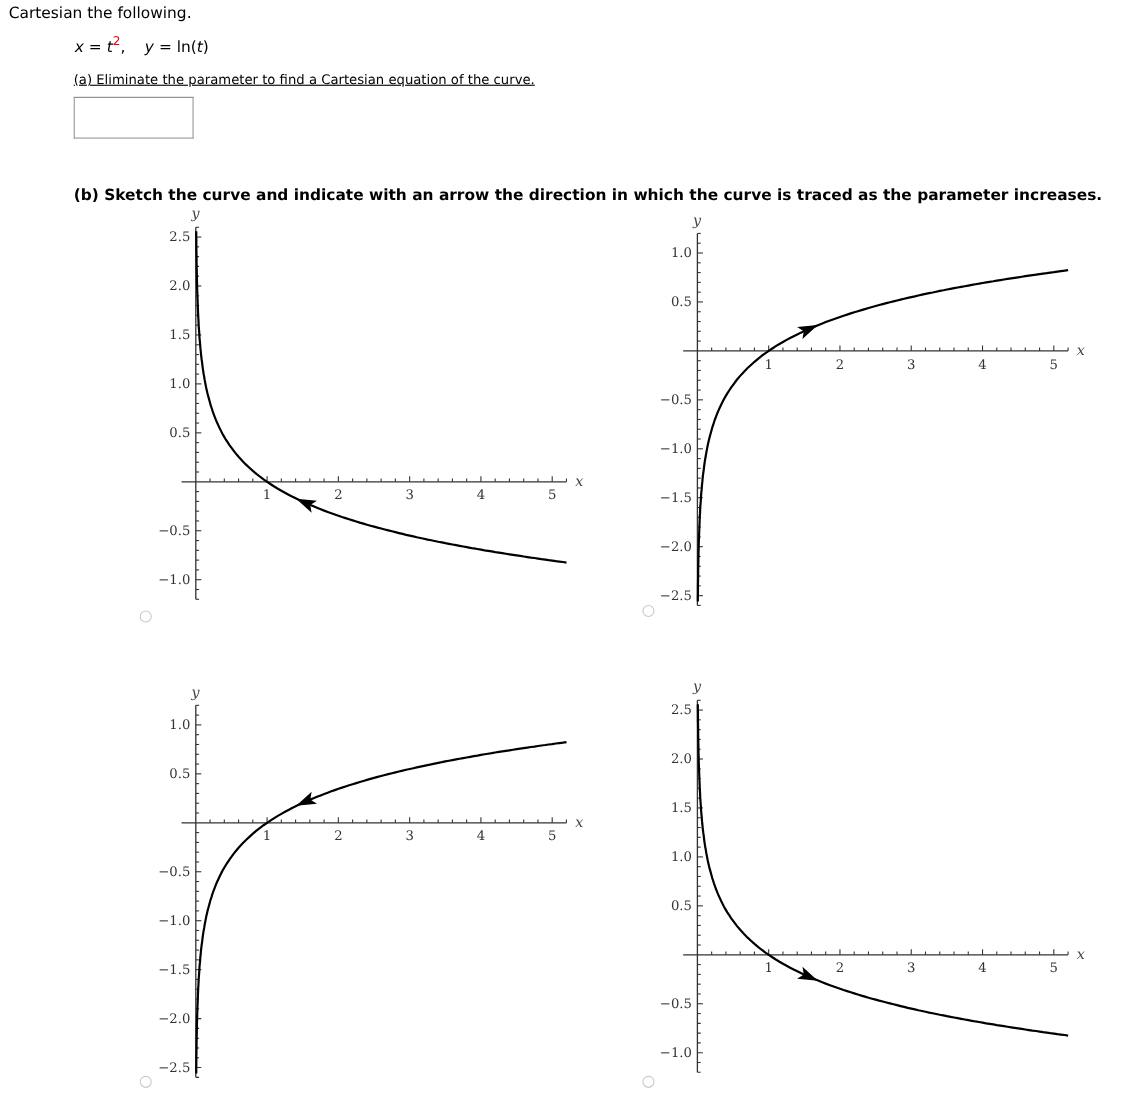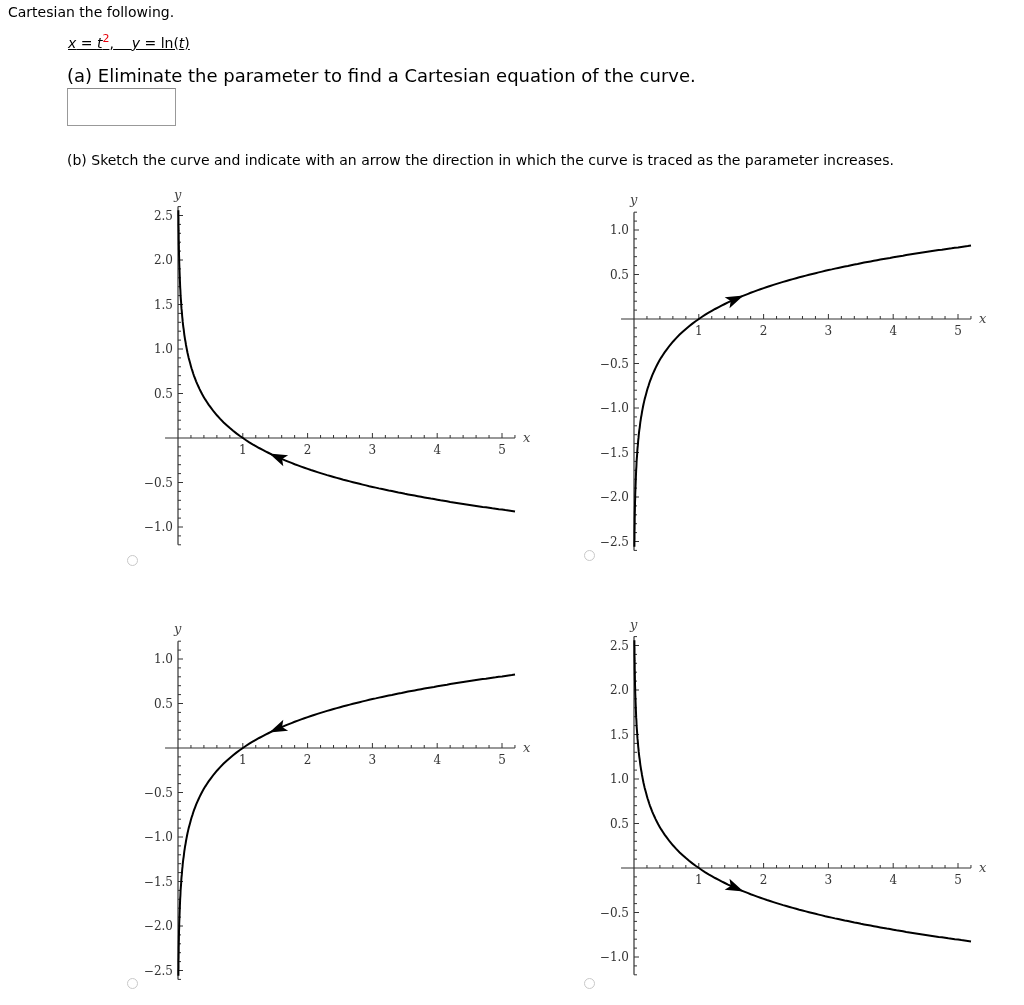--- a/index.html
+++ b/index.html
@@ -1,25 +1,25 @@
 <!DOCTYPE html>
 <html><head>
   <meta charset="utf-8">
   <style>
     html, body { margin: 0; padding: 0; background: #ffffff; }
     body { width: 1024px; height: 1005px; position: relative; overflow: hidden;
            font-family: "DejaVu Sans", sans-serif; color: #000; }
     .intro { position: absolute; left: 8px; top: 4px; font-size: 14px; }
-    .eq { position: absolute; left: 68px; top: 35px; font-size: 14px; text-decoration: underline; }
+    .eq { position: absolute; left: 68px; top: 35px; font-size: 14px; }
     .eq .var { font-style: italic; }
     .eq .sup { color: #e8000b; font-size: 11px; position: relative; top: -6px; }
-    .part-a { position: absolute; left: 67px; top: 65px; font-size: 18px; }
+    .part-a { position: absolute; left: 67px; top: 65px; font-size: 12px; text-decoration: underline; }
     .answer-box { position: absolute; left: 67px; top: 88px; width: 109px; height: 38px;
                   border: 1px solid #999; border-top-color: #888; background: #fff; box-sizing: border-box; }
-    .part-b { position: absolute; left: 67px; top: 152px; font-size: 14px; }
+    .part-b { position: absolute; left: 67px; top: 170px; font-size: 14px; font-weight: bold; }
     svg.graph { position: absolute; left: 0; top: 0; }
     .radio { position: absolute; width: 9px; height: 9px; border-radius: 50%;
              border: 1px solid #c9c9c9; background: #fff; }
     .tick-label { font-family: "DejaVu Serif", serif; font-size: 12px; fill: #333; }
     .axis-name { font-family: "DejaVu Serif", serif; font-style: italic; font-size: 13px; fill: #444; }
   </style>
 </head>
 <body>
 
 <div class="intro">Cartesian the following.</div>

